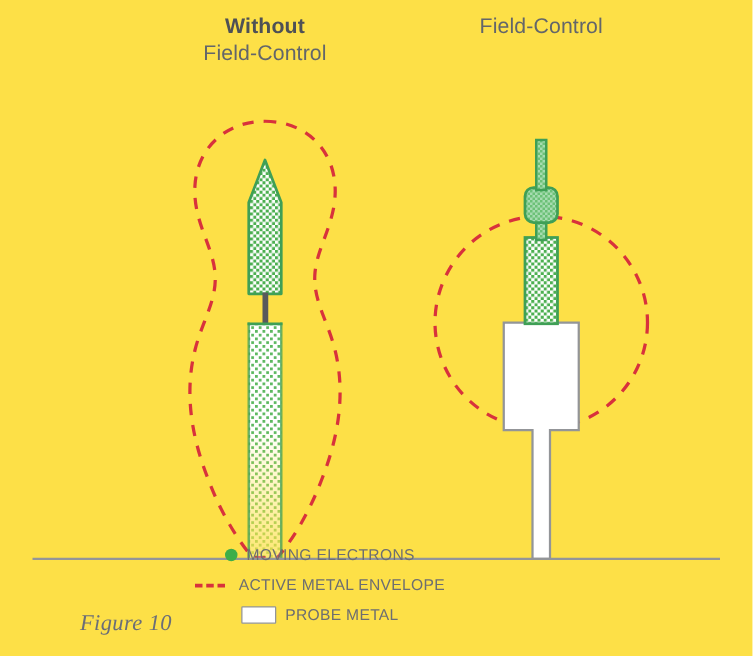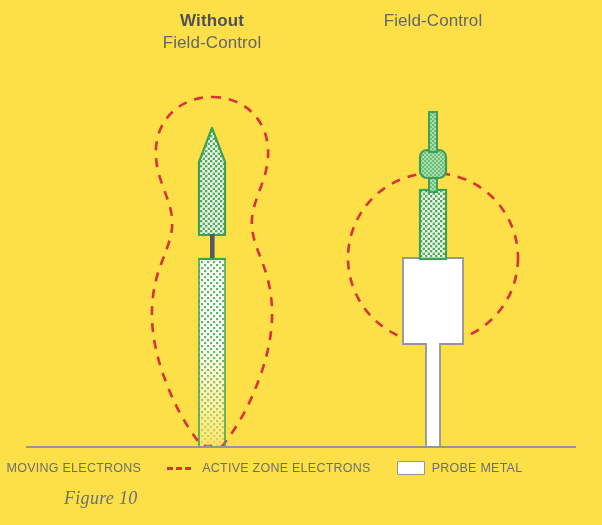--- a/index.html
+++ b/index.html
@@ -53,21 +53,22 @@
   
   #legend {
     position: absolute;
     left: 0;
     top: 456px;
     width: 512px;
     height: 24px;
     display: flex;
     align-items: center;
     justify-content: center;
-    gap: 26px;
+    gap: 10px;
+    flex-direction: column;
   }
   .legend-item {
     display: flex;
     align-items: center;
     gap: 7px;
     white-space: nowrap;
   }
   .legend-label {
     font-size: 12.5px;
     color: #6d6e71;
@@ -229,21 +230,21 @@
       <span class="sw-dot"></span>
       <span class="legend-label">MOVING ELECTRONS</span>
     </div>
 
     <div class="legend-item">
       <span class="sw-dash">
           <i></i>
           <i></i>
           <i></i>
         </span>
-      <span class="legend-label">ACTIVE ZONE ELECTRONS</span>
+      <span class="legend-label">ACTIVE METAL ENVELOPE</span>
     </div>
 
     <div class="legend-item">
       <span class="sw-box"></span>
       <span class="legend-label">PROBE METAL</span>
     </div>
   </div>
 
   <div id="caption">Figure 10</div>
 

